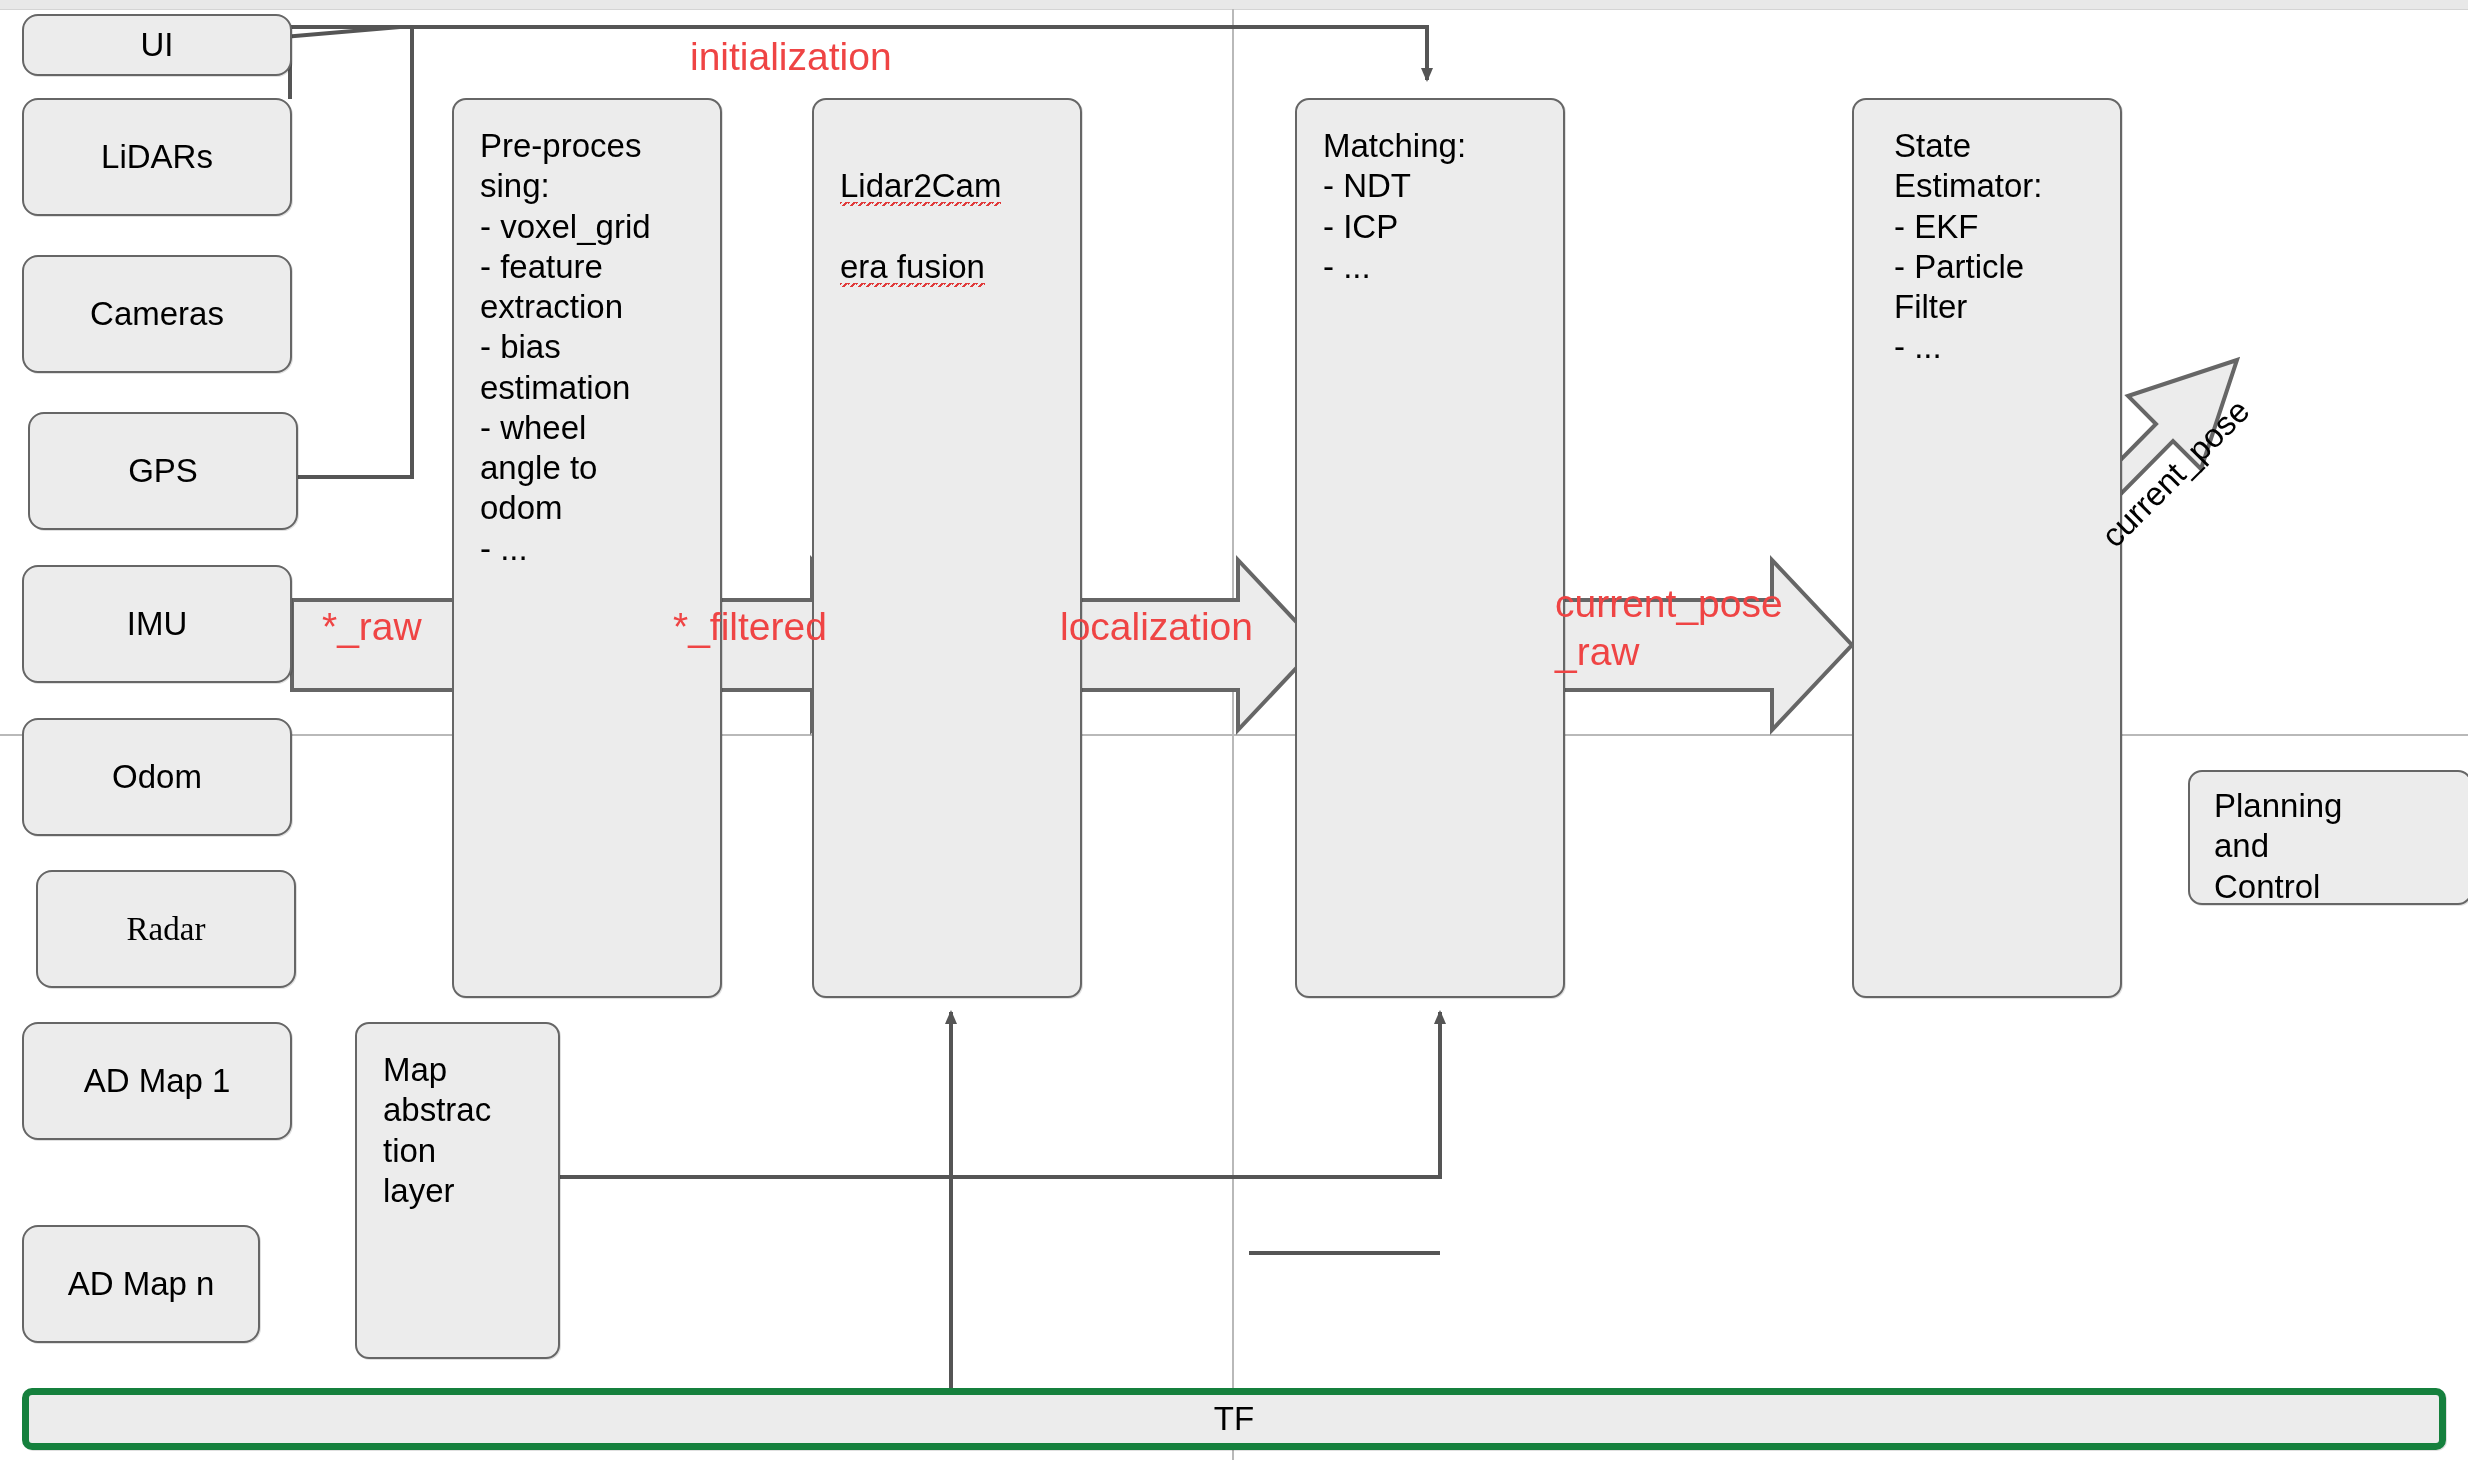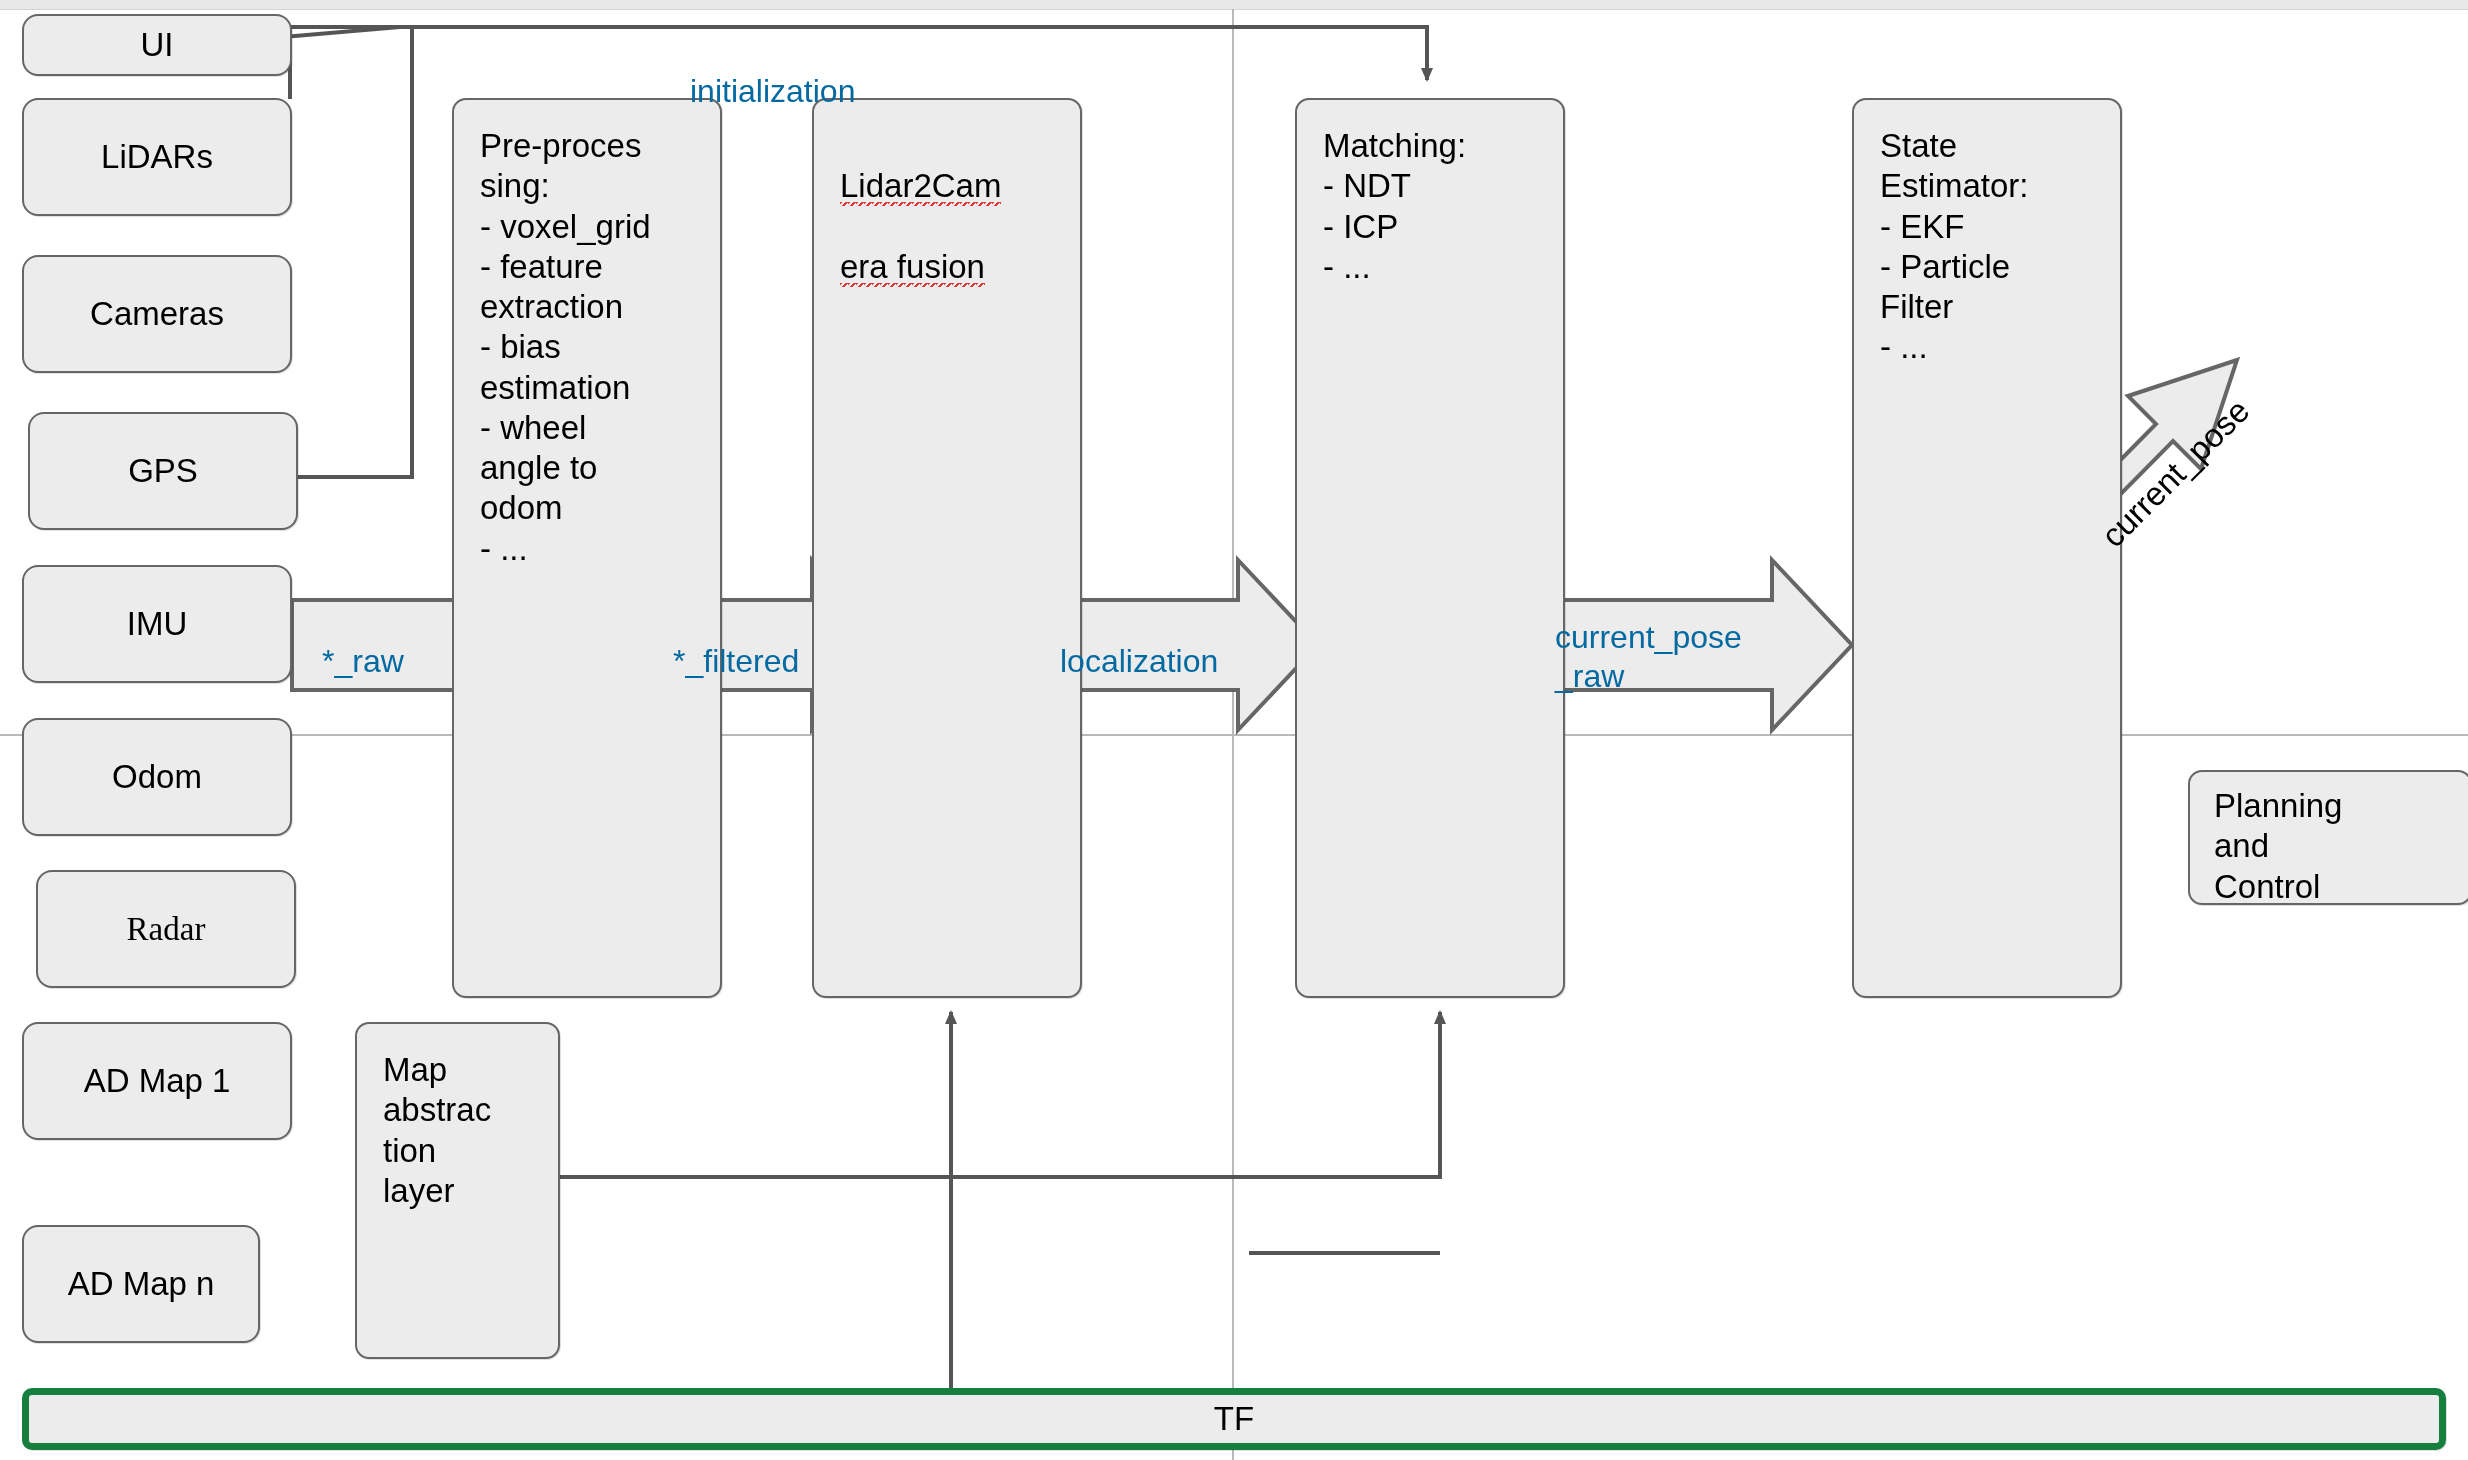--- a/index.html
+++ b/index.html
@@ -22,23 +22,22 @@
     display:flex;align-items:center;justify-content:center;
     font-size:33px;line-height:1.22;color:#000;
     box-shadow:1px 1px 0 rgba(0,0,0,.12);
   }
   .node.left-col{border-radius:16px;}
   .node.tall{align-items:flex-start;justify-content:flex-start;}
   .node .txt{display:block;white-space:pre-line;}
   .node.tall .txt{padding:26px 0 0 26px;}
 
   .lbl{
-    position:absolute;font-size:32px;line-height:1.2;white-space:pre-line;
-    color:#0369a1;
-    margin-top:38px;
+    position:absolute;font-size:39px;line-height:1.2;white-space:pre-line;
+    color:#ef4444;
   }
 
   .tfbar{
     position:absolute;box-sizing:border-box;background:#ececec;
     border:7px solid #15803d;border-radius:10px;
     display:flex;align-items:center;justify-content:center;
     font-size:33px;box-shadow:1px 1px 0 rgba(0,0,0,.12);
   }
 
   .spell{
@@ -193,21 +192,21 @@
   </span>
 </div>
 
 <div class="node tall" style="left:1295px;top:98px;width:270px;height:900px;">
   <span class="txt">Matching:
 - NDT
 - ICP
 - ...</span>
 </div>
 
-<div class="node tall" style="left:1852px;top:98px;width:270px;height:900px;">
+<div class="node tall" style="left:1852px;top:98px;width:270px;height:900px;padding-left:14px;">
   <span class="txt">State
 Estimator:
 - EKF
 - Particle
 Filter
 - ...</span>
 </div>
 
 <div class="node tall" style="left:355px;top:1022px;width:205px;height:337px;">
   <span class="txt">Map

